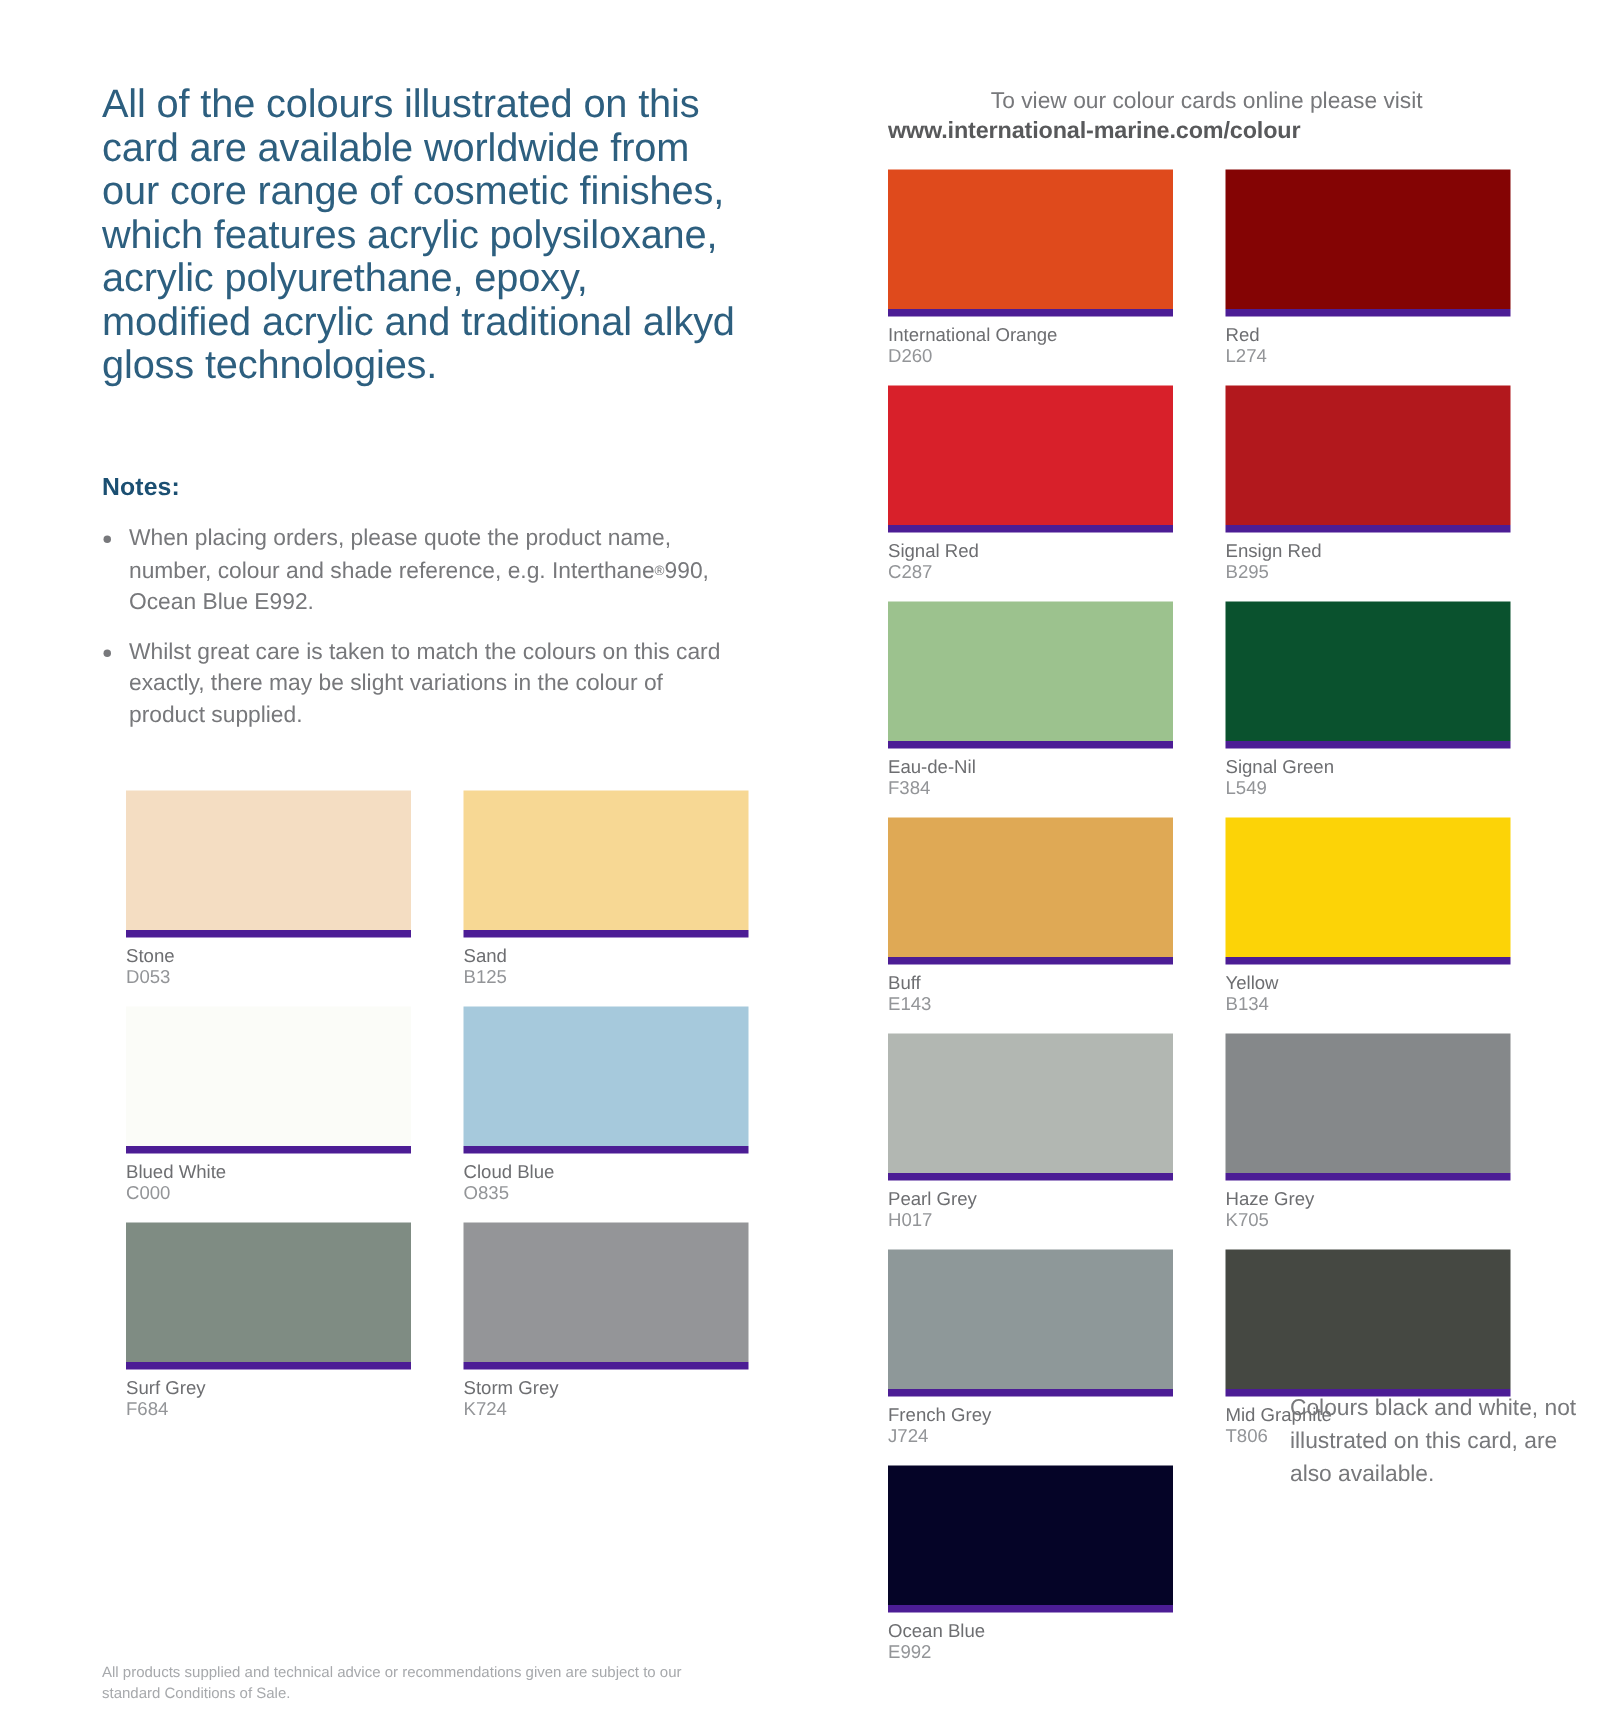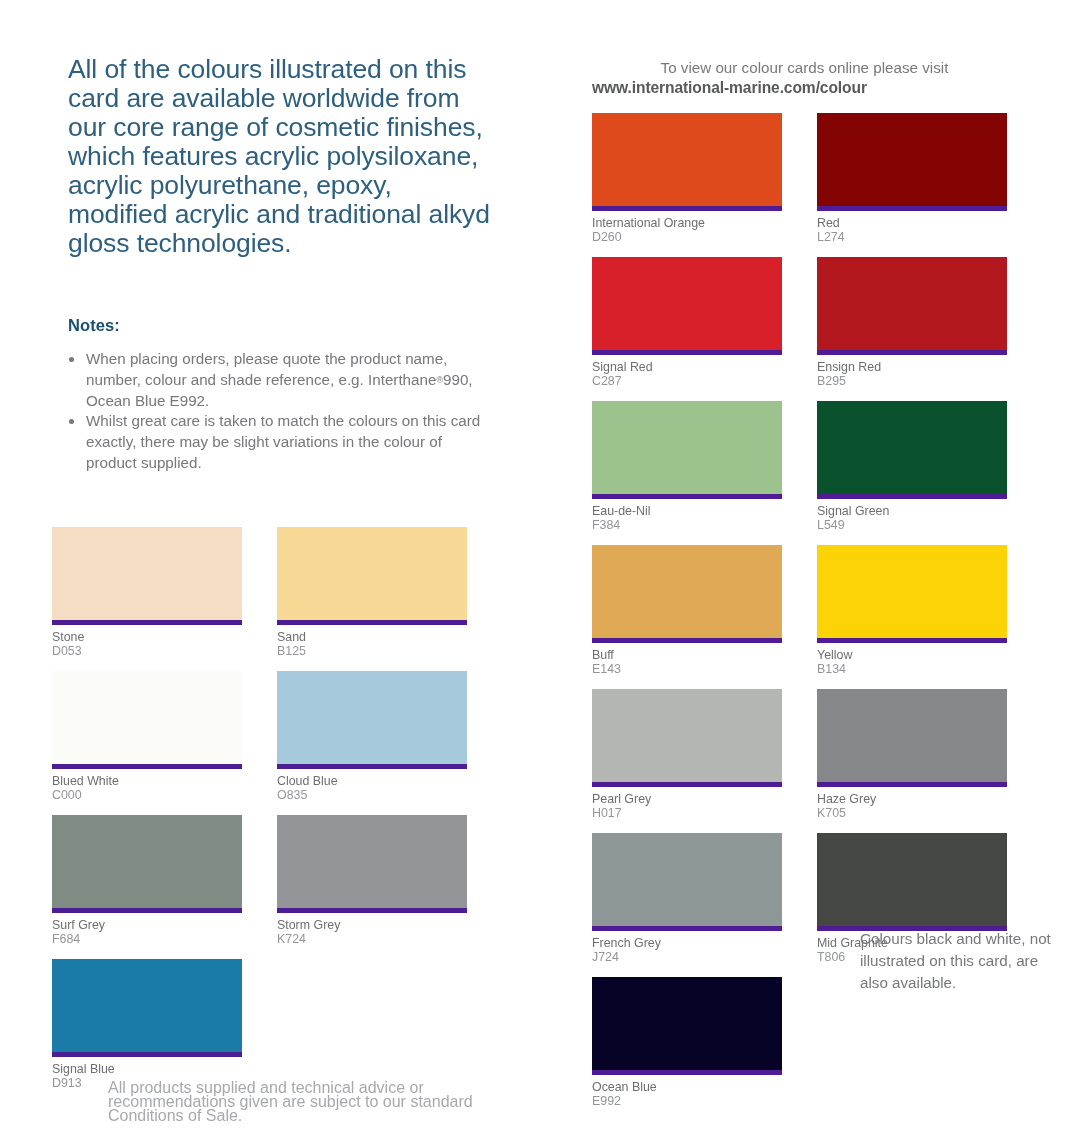--- a/index.html
+++ b/index.html
@@ -44,20 +44,21 @@
     letter-spacing: 0.1px;
   }
   .notes-list {
     margin: 0;
     padding: 0;
     list-style: none;
   }
   .note-item {
     position: relative;
     padding-left: 18px;
+    margin-top: 13px;
     font-size: 15.2px;
     line-height: 20.8px;
     color: #77787b;
   }
   .note-item:first-child { margin-top: 14px; }
   .note-bullet {
     position: absolute;
     left: 1px;
     top: 8px;
     width: 5px;
@@ -121,47 +122,46 @@
     white-space: nowrap;
   }
   .swatch-code {
     font-size: 12.4px;
     color: #939598;
     white-space: nowrap;
   }
   
   #left-swatches {
     position: absolute;
-    left: 52px;
+    left: 84px;
     top: 527px;
     text-align: center;
   }
   #right-swatches {
     position: absolute;
     left: 592px;
     top: 113px;
   }
   .bw-note {
     position: absolute;
     left: 860px;
     top: 928px;
     width: 200px;
     font-size: 15.2px;
     line-height: 22px;
     color: #77787b;
   }
   .footer-note {
     position: absolute;
     left: 68px;
-    top: 1081px;
+    top: 1109px;
     width: 420px;
-    font-size: 16px;
+    font-size: 10px;
     line-height: 14px;
     color: #a7a9ac;
-    margin-left: 40px;
   }
   .placeholder-cell { visibility: hidden; }
 </style>
 </head>
 <body>
 
 <div class="page">
 
   <div class="col-left">
     <div class="headline">All of the colours illustrated on this card are available worldwide from our core range of cosmetic finishes, which features acrylic polysiloxane, acrylic polyurethane, epoxy, modified acrylic and traditional alkyd gloss technologies.</div>
@@ -220,27 +220,20 @@
           <span class="swatch-code">F684</span>
         </div>
       </div>
       <div class="swatch-cell">
         <div class="swatch-chip" style="background: rgb(148, 149, 152);"></div>
         <div class="swatch-meta">
           <span class="swatch-name">Storm Grey</span>
           <span class="swatch-code">K724</span>
         </div>
       </div>
-      <div class="swatch-cell">
-        <div class="swatch-chip" style="background: rgb(27, 123, 167);"></div>
-        <div class="swatch-meta">
-          <span class="swatch-name">Signal Blue</span>
-          <span class="swatch-code">D913</span>
-        </div>
-      </div>
     </div>
 
   <div class="swatch-grid" id="right-swatches">
       <div class="swatch-cell">
         <div class="swatch-chip" style="background: rgb(223, 74, 28);"></div>
         <div class="swatch-meta">
           <span class="swatch-name">International Orange</span>
           <span class="swatch-code">D260</span>
         </div>
       </div>

